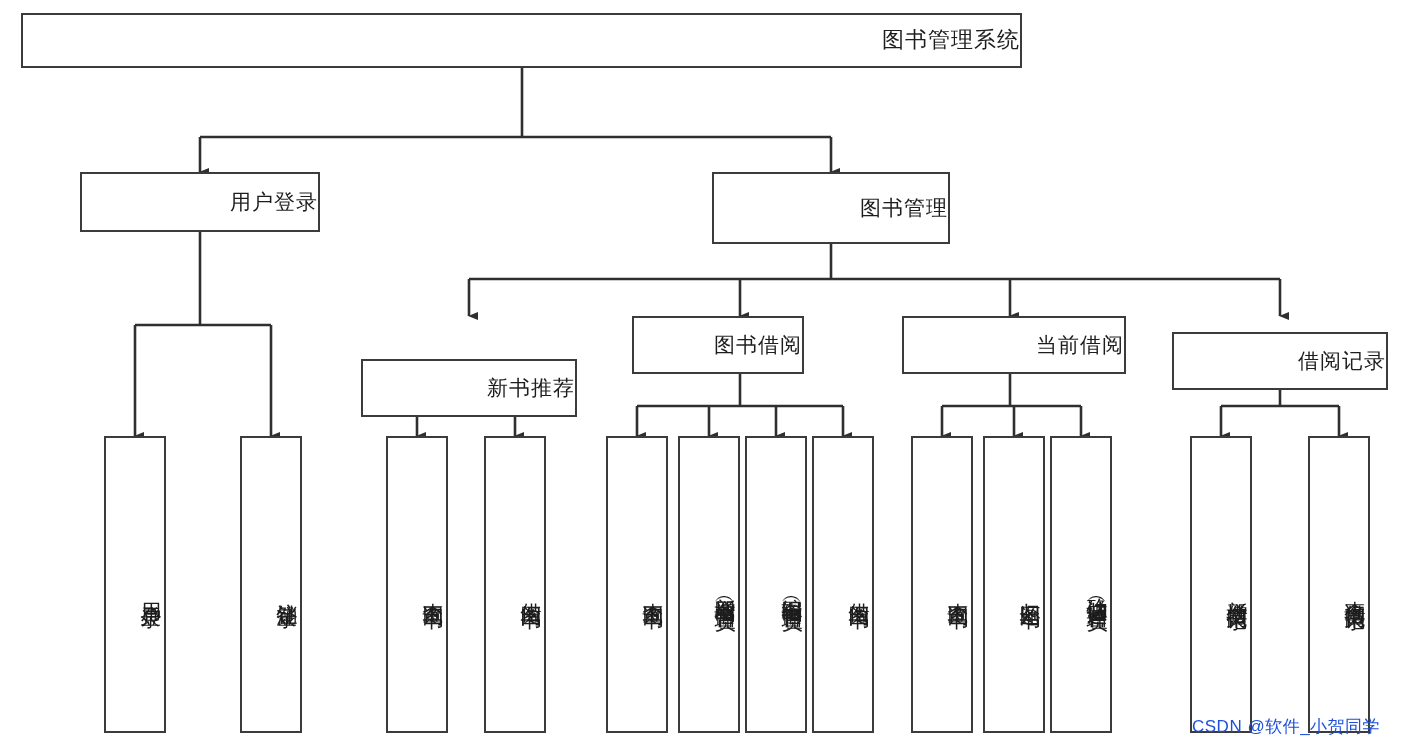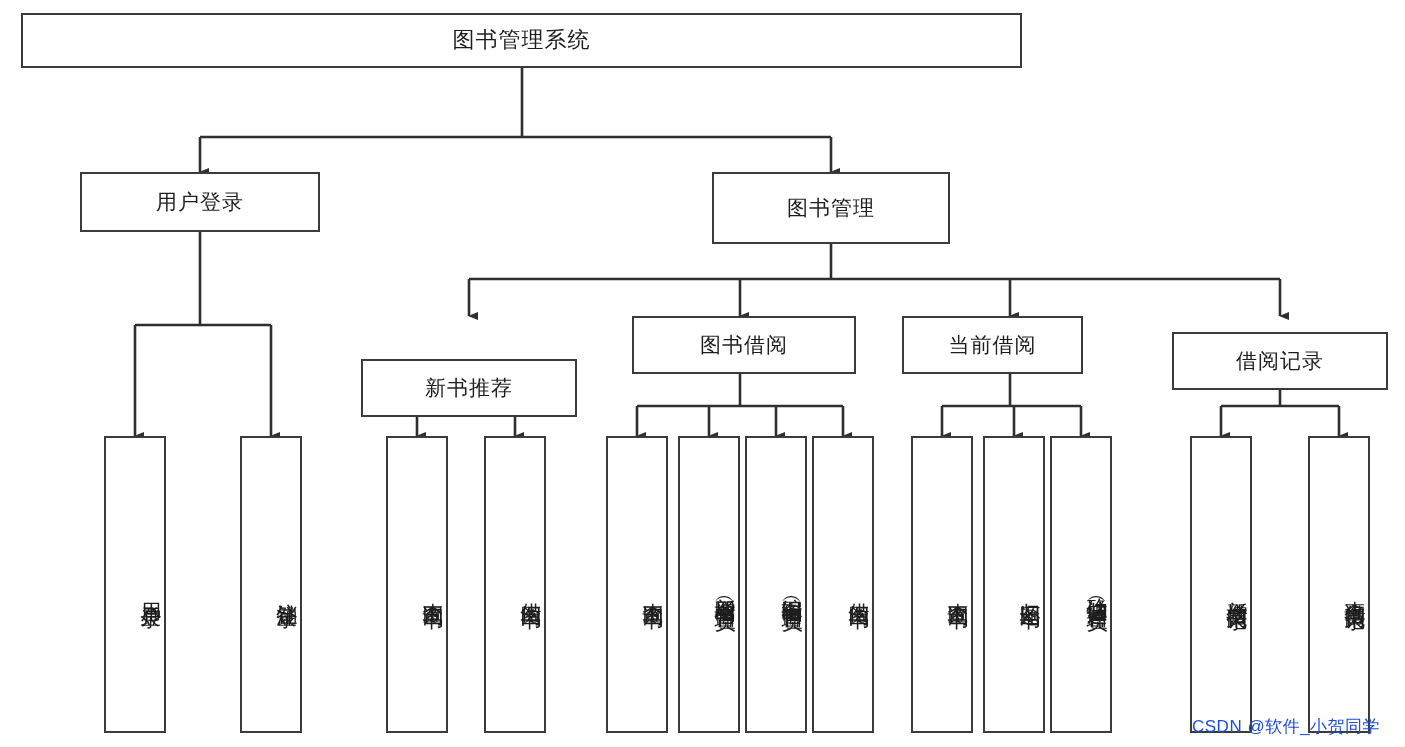--- a/index.html
+++ b/index.html
@@ -33,20 +33,21 @@
     display: flex;
     align-items: center;
     justify-content: center;
     color: #1d1d1d;
     text-align: center;
   }
   .node.horiz {
     font-size: 21px;
     letter-spacing: 1px;
     line-height: 1.2;
+    justify-content: flex-end;
   }
   .node.vert {
     writing-mode: vertical-rl;
     text-orientation: upright;
     font-size: 21px;
     line-height: 1.25;
     letter-spacing: 2px;
     align-items: flex-start;
     justify-content: center;
     padding-top: 10px;
@@ -124,24 +125,24 @@
         <span class="nlabel">用户登录</span>
       </div>
       <div class="node horiz" style="left: 712px; top: 172px; width: 238px; height: 72px;">
         <span class="nlabel">图书管理</span>
       </div>
     </div>
   <div id="nodes-level3">
       <div class="node horiz" style="left: 361px; top: 316px; width: 216px; height: 58px; margin-top: 43px;">
         <span class="nlabel">新书推荐</span>
       </div>
-      <div class="node horiz" style="left: 632px; top: 316px; width: 224px; height: 58px;">
+      <div class="node horiz" style="left: 632px; top: 316px; width: 172px; height: 58px;">
         <span class="nlabel">图书借阅</span>
       </div>
-      <div class="node horiz" style="left: 902px; top: 316px; width: 181px; height: 58px;">
+      <div class="node horiz" style="left: 902px; top: 316px; width: 224px; height: 58px;">
         <span class="nlabel">当前借阅</span>
       </div>
       <div class="node horiz" style="left: 1172px; top: 332px; width: 216px; height: 58px;">
         <span class="nlabel">借阅记录</span>
       </div>
     </div>
   <div id="nodes-leaves">
       <div class="node vert" style="left: 104px; top: 436px; width: 62px; height: 297px;">
         <span class="nlabel">用户登录</span>
       </div>

